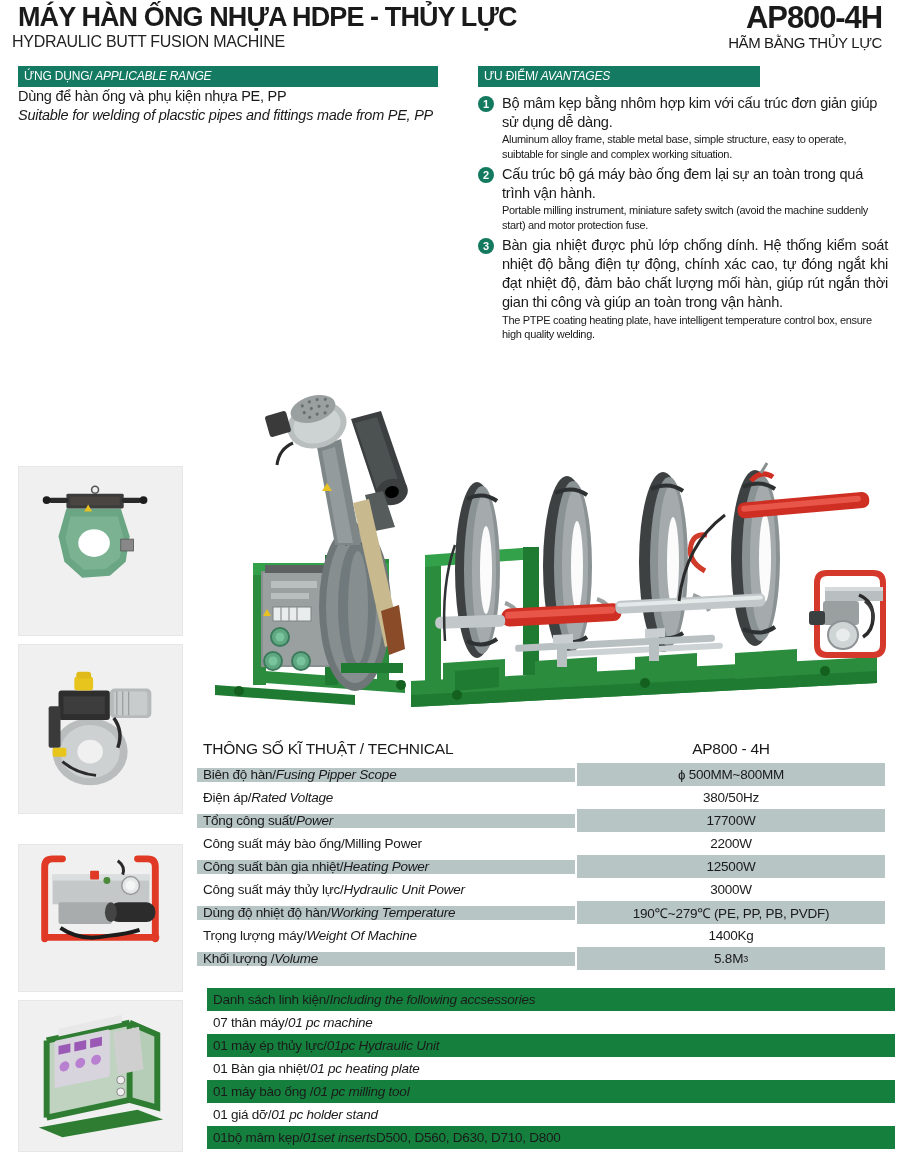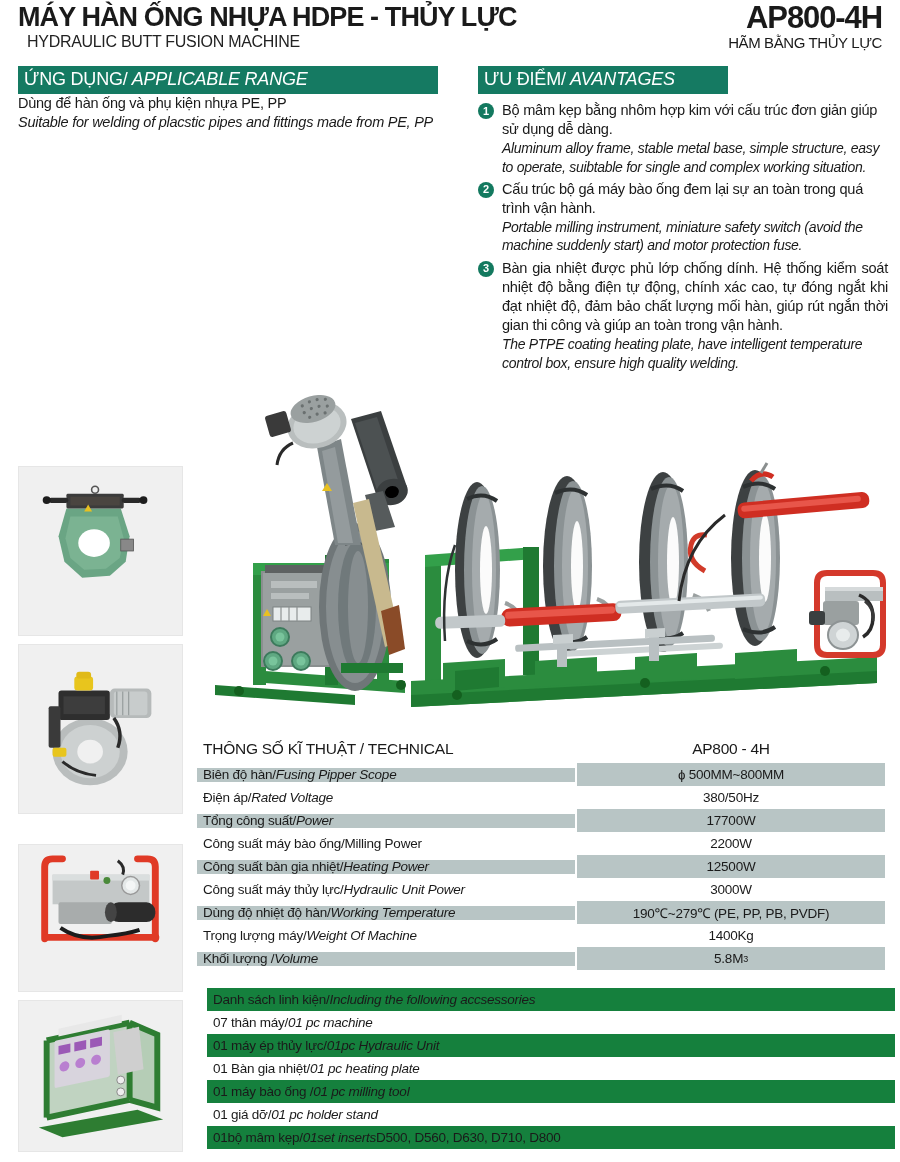--- a/index.html
+++ b/index.html
@@ -14,54 +14,54 @@
 
   
   .header { position: relative; height: 56px; }
   .title-main {
     position: absolute; left: 18px; top: 2px;
     font-size: 27px; font-weight: bold;
     letter-spacing: -0.9px;
     white-space: nowrap;
   }
   .title-sub {
-    position: absolute; left: 27px; top: 33px;
+    position: absolute; left: 12px; top: 33px;
     font-size: 16px; font-weight: normal;
     letter-spacing: -0.3px;
     color: #222;
   }
   .model-main {
     position: absolute; right: 18px; top: 0px;
     font-size: 31px; font-weight: bold;
     letter-spacing: -1.1px;
   }
   .model-sub {
     position: absolute; right: 18px; top: 34px;
     font-size: 15px; letter-spacing: -0.4px;
   }
 
   
   .secbar {
     background: #157a62;
     color: #ffffff;
-    font-size: 18px;
+    font-size: 12px;
     padding: 3px 6px 4px 6px;
     letter-spacing: -0.2px;
     display: inline-block;
   }
   .secbar .it { font-style: italic; }
 
   .col-left {
     position: absolute; left: 18px; top: 66px; width: 440px;
   }
   .col-right {
     position: absolute; left: 478px; top: 66px; width: 410px;
   }
   .secbar-left { width: 420px; }
-  .secbar-right { width: 250px; }
+  .secbar-right { width: 282px; }
 
   .para {
     font-size: 14.5px; line-height: 1.33;
     letter-spacing: -0.25px;
   }
   .para .vn { display: block; }
   .para .en { display: block; font-style: italic; }
 
   
   .adv { margin-top: 7px; }
@@ -76,22 +76,22 @@
     background: #13795f; color: #fff;
     font-size: 11px; font-weight: bold;
     display: flex; align-items: center; justify-content: center;
     line-height: 1;
   }
   .adv-vn {
     font-size: 14.6px; line-height: 1.31; letter-spacing: -0.25px;
     display: block;
   }
   .adv-en {
-    font-size: 14px; line-height: 1.31; letter-spacing: -0.3px;
-    font-style: italic; display: block;
+    font-size: 11px; line-height: 1.31; letter-spacing: -0.3px;
+    display: block;
   }
   .adv-item.justify .adv-vn { text-align: justify; }
 
   
   .thumb {
     position: absolute; left: 18px;
     width: 165px; background: #f0f0f0;
     border: 1px solid #e6e6e6;
   }
   .thumb-inner { position: absolute; inset: 0; }

